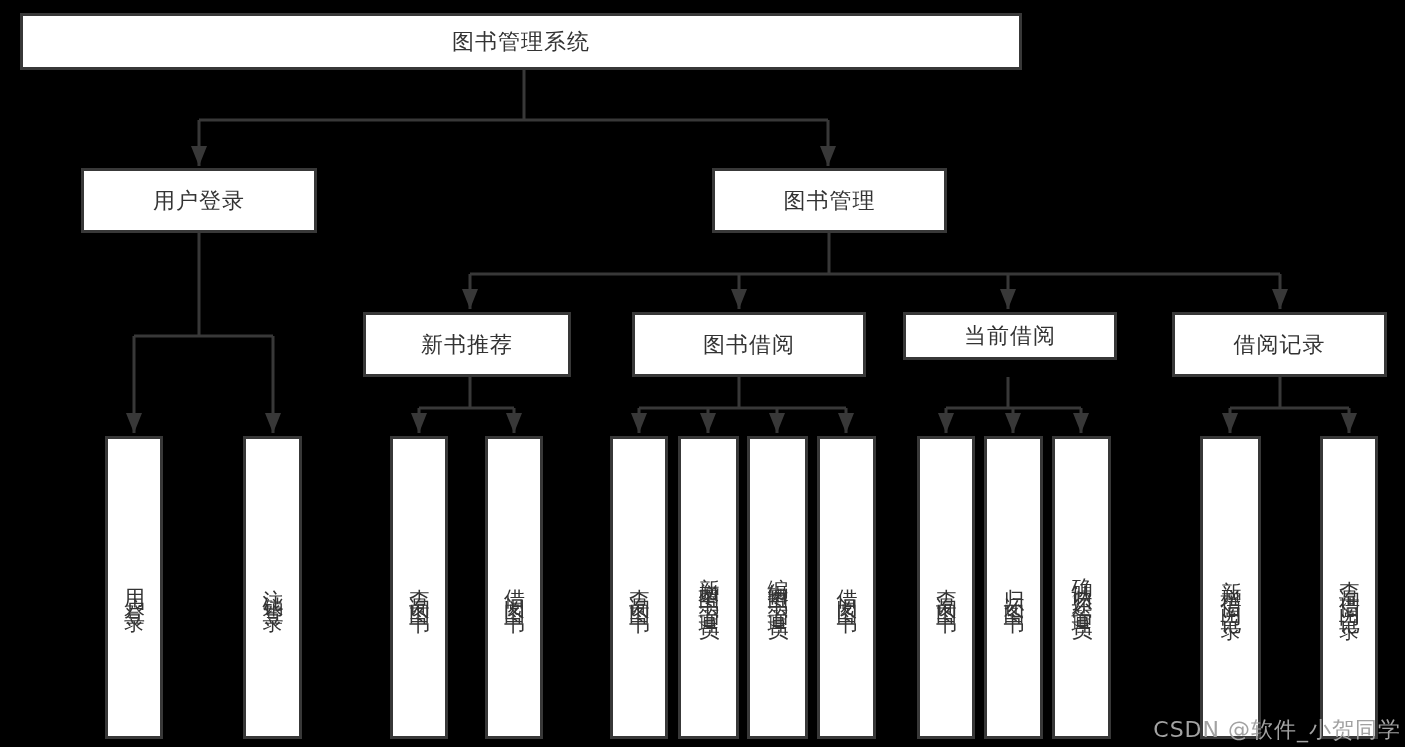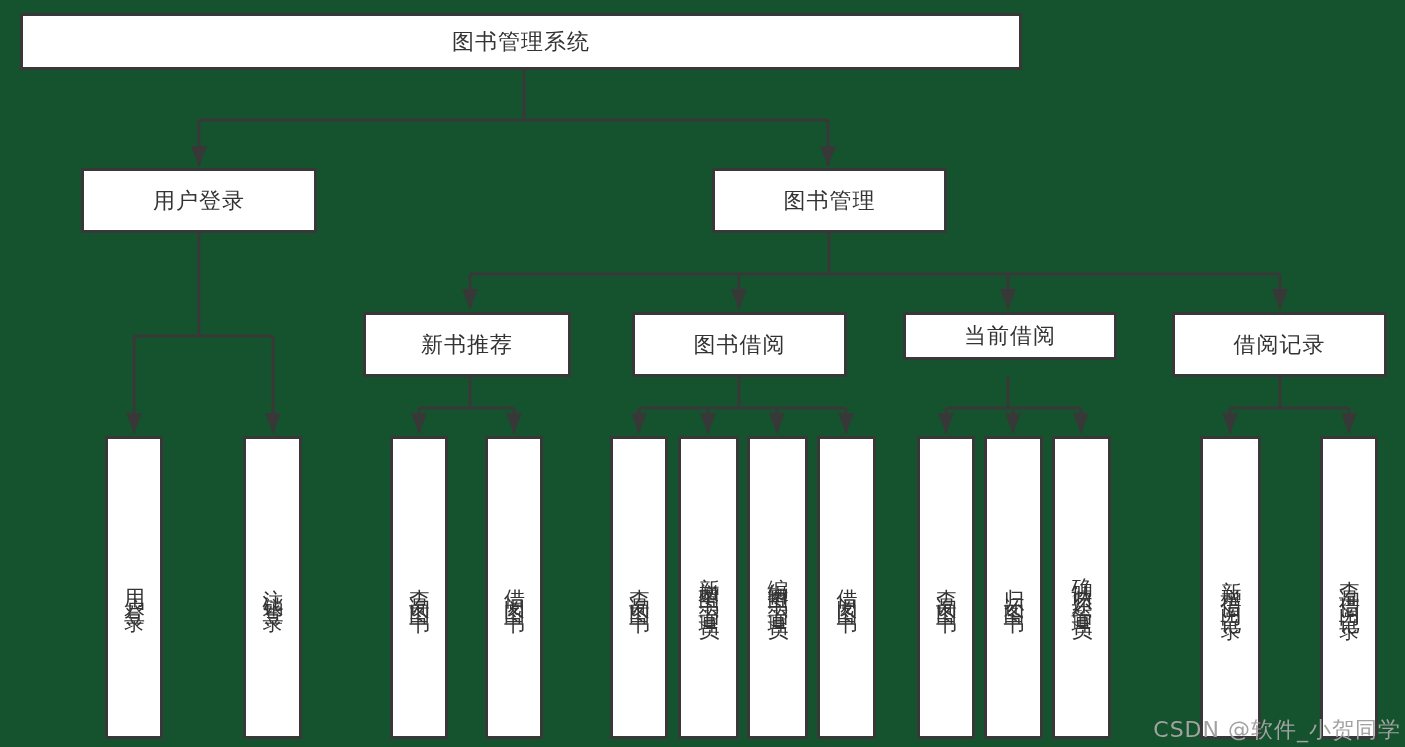--- a/index.html
+++ b/index.html
@@ -1,20 +1,20 @@
 <!DOCTYPE html>
 <html><head>
 <meta charset="utf-8">
 <style>
   html, body { margin: 0; padding: 0; background: #ffffff; }
   .canvas {
     position: relative;
     width: 1405px;
     height: 747px;
-    background: #14532d;
+    background: #000000;
     font-family: "DejaVu Sans", "Liberation Sans", sans-serif;
     overflow: hidden;
   }
   .connectors {
     position: absolute;
     left: 0; top: 0;
     width: 1405px; height: 747px;
     z-index: 1;
   }
   .box {
@@ -106,21 +106,21 @@
   <div class="box" style="left:81px; top:168px; width:236px; height:65px;">
     <span class="h-label">用户登录</span>
   </div>
   <div class="box" style="left:712px; top:168px; width:235px; height:65px;">
     <span class="h-label">图书管理</span>
   </div>
 
   <div class="box" style="left:363px; top:312px; width:208px; height:65px;">
     <span class="h-label">新书推荐</span>
   </div>
-  <div class="box" style="left:632px; top:312px; width:215px; height:65px;">
+  <div class="box" style="left:632px; top:312px; width:234px; height:65px;">
     <span class="h-label">图书借阅</span>
   </div>
   <div class="box" style="left:903px; top:312px; width:214px; height:48px;">
     <span class="h-label">当前借阅</span>
   </div>
   <div class="box" style="left:1172px; top:312px; width:215px; height:65px;">
     <span class="h-label">借阅记录</span>
   </div>
 
   <div class="box leaf" style="left:105px; top:436px; width:58px; height:303px;">

